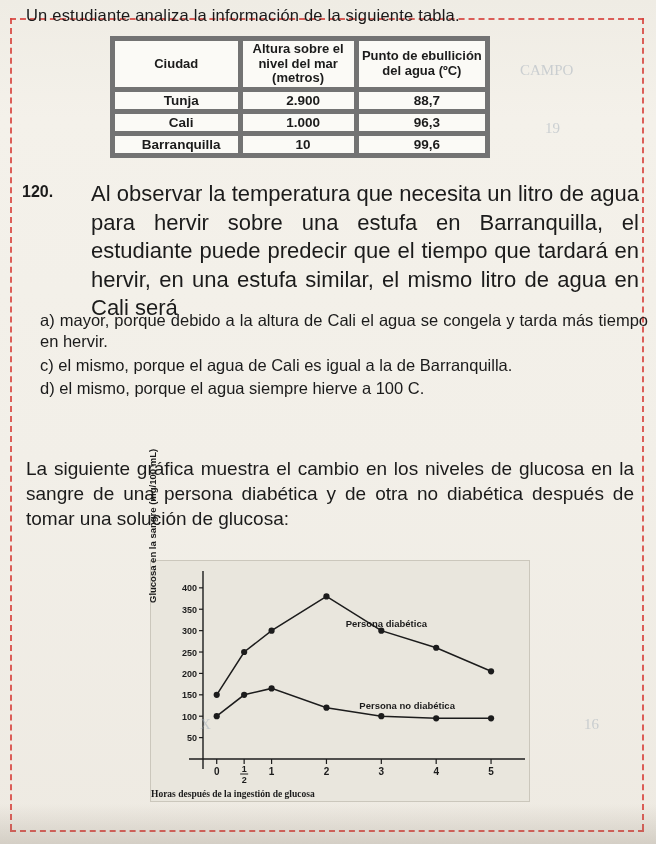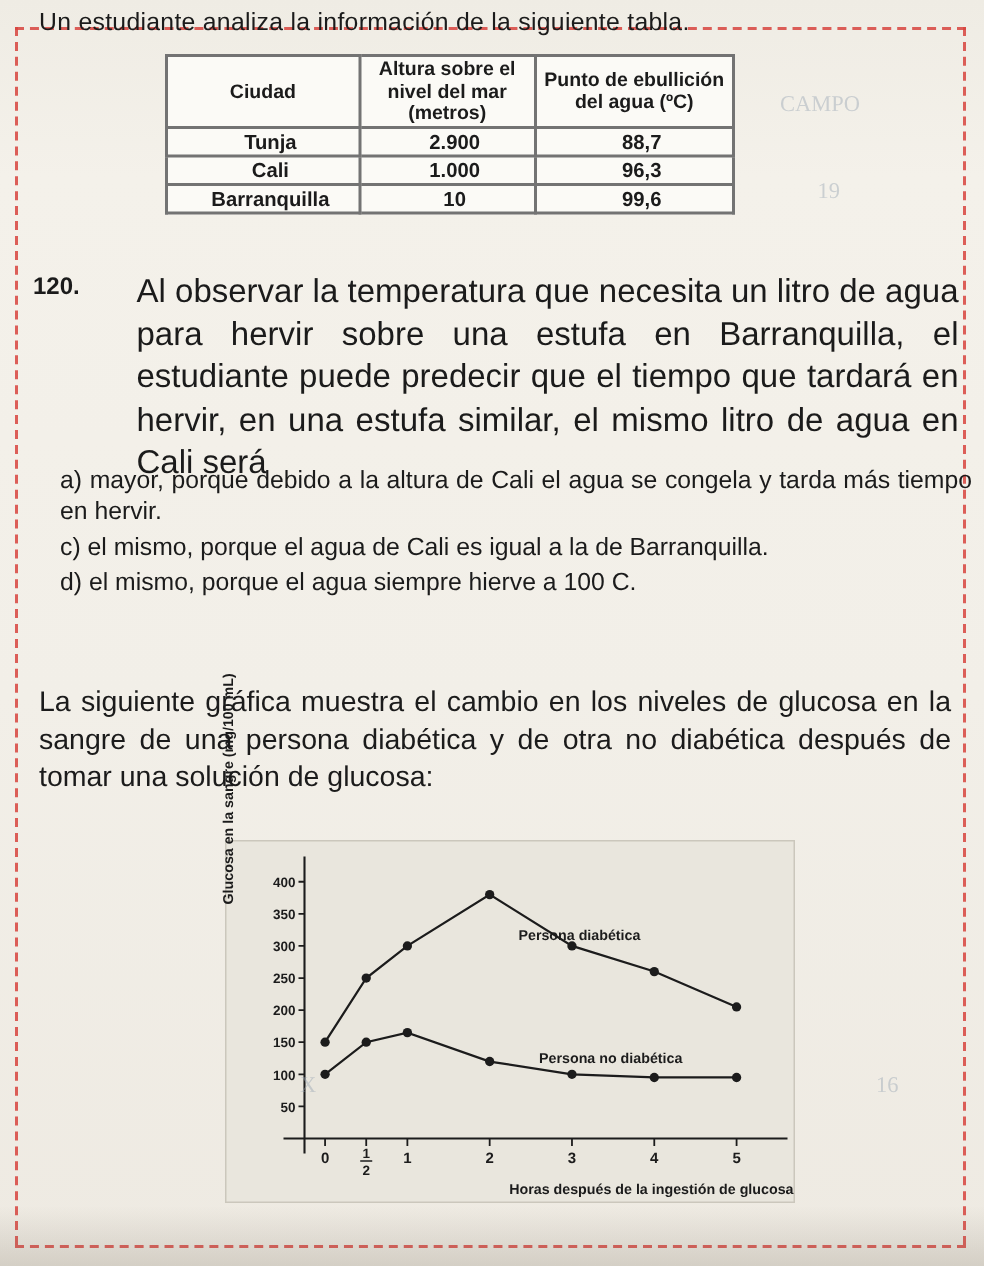--- a/index.html
+++ b/index.html
@@ -38,21 +38,21 @@
     font-size:16.5px;letter-spacing:.2px;
   }
 
   
   .tbl-wrap{position:absolute;left:110px;top:36px;width:380px;}
   table.data{
     border-collapse:collapse;width:100%;
     background:#fbfaf6;
   }
   table.data th, table.data td{
-    border:2px solid #737373;
+    border:5px solid #737373;
     text-align:center;
     font-size:13px;
     font-weight:bold;
     padding:1px 2px;
     line-height:1.12;
   }
   table.data th{font-size:13px;}
   table.data td{font-weight:bold;font-size:13.5px;padding-left:12px;}
   .col1{width:34%;}
   .col2{width:31%;}
@@ -90,21 +90,21 @@
   }
   .chart-inner{position:absolute;inset:0;}
   .axis-y-title{
     position:absolute;left:-4px;top:42px;
     transform:rotate(-90deg);
     transform-origin:left top;
     font-size:9.5px;font-weight:bold;white-space:nowrap;
   }
   .axis-x-title{
     position:absolute;left:0;right:0;bottom:2px;
-    text-align:right;font-size:9.5px;font-weight:bold;
+    text-align:left;font-size:9.5px;font-weight:bold;font-family:Liberation Serif, serif;
   }
   
   .smudge{
     position:absolute;color:#9aa7b5;opacity:.45;
     font-size:15px;font-family:"Liberation Serif",serif;
     pointer-events:none;
   }
   .shadow-bot{
     position:absolute;left:0;right:0;bottom:0;height:40px;
     background:linear-gradient(180deg,rgba(160,150,135,0) 0%,rgba(120,110,95,.22) 100%);

